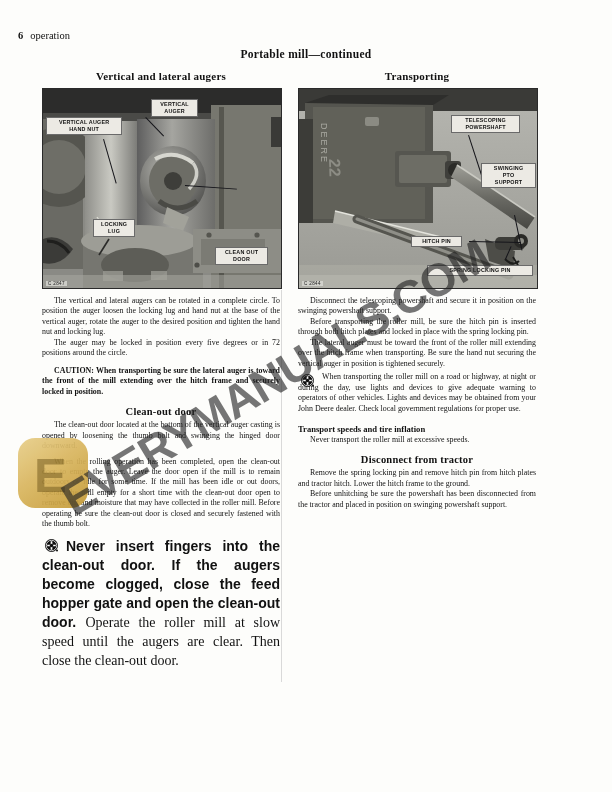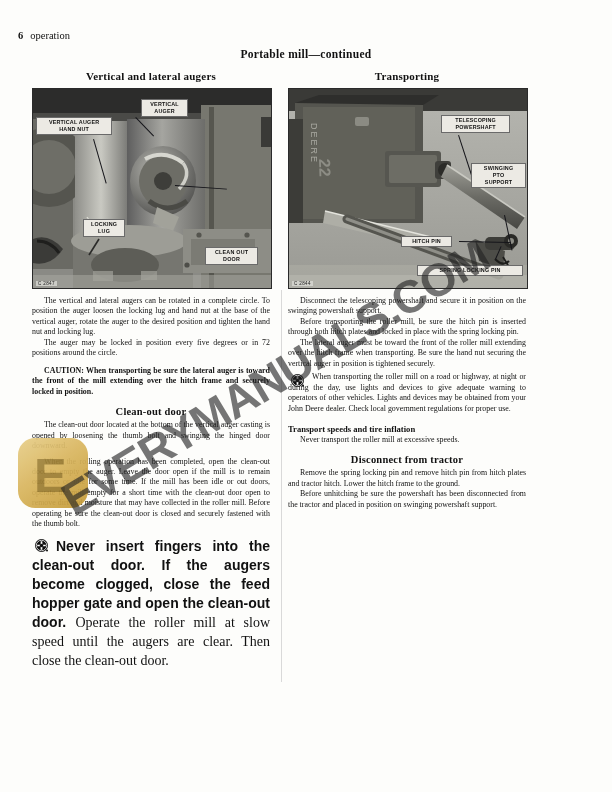--- a/index.html
+++ b/index.html
@@ -21,21 +21,21 @@
   }
   .folio{font-weight:bold;font-size:10.5px;color:#111;}
   .head-sub{font-size:10.5px;color:#111;}
   .section-title{
     position:absolute;top:48px;left:0;width:612px;
     text-align:center;
     font-weight:bold;font-size:11.5px;letter-spacing:.3px;color:#111;
   }
   
   .cols{
-    position:absolute;left:32px;top:70px;
+    position:absolute;left:42px;top:70px;
     width:520px;height:700px;
     display:flex;gap:18px;
   }
   .col{width:238px;position:relative;}
   .col-head{
     text-align:center;font-weight:bold;font-size:11px;color:#111;
     margin-bottom:6px;letter-spacing:.2px;
   }
   .rule{
     position:absolute;left:281px;top:290px;

